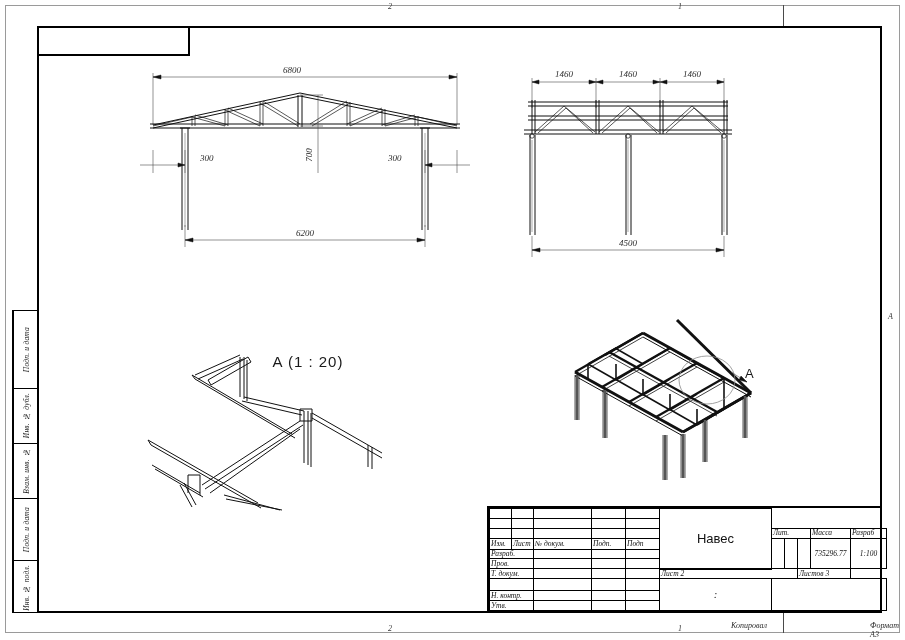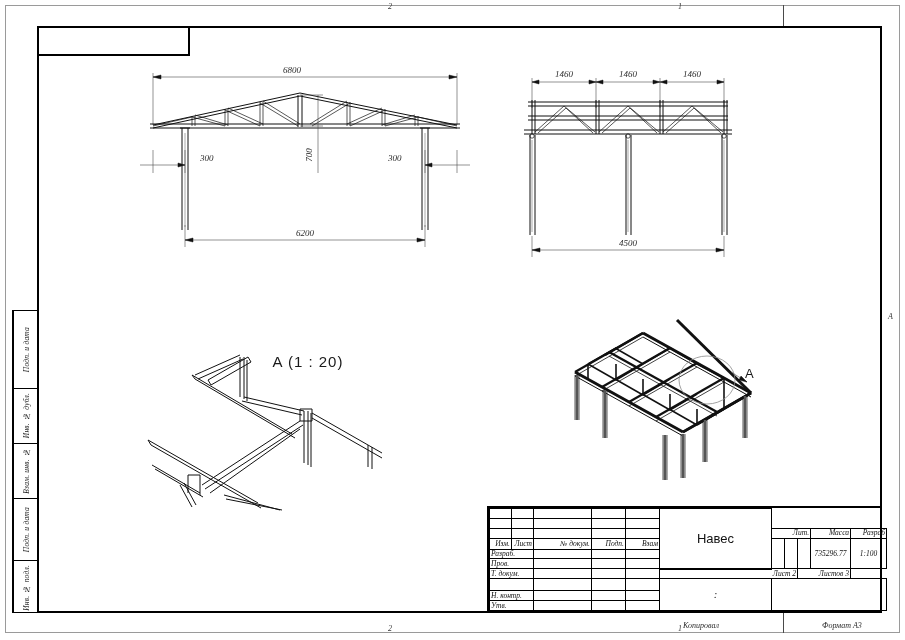--- a/index.html
+++ b/index.html
@@ -120,21 +120,21 @@
     font-style: italic;
     font-size: 7.5px;
     color: #111;
     padding: 0 1px;
     line-height: 1;
     vertical-align: middle;
     white-space: nowrap;
     overflow: hidden;
   }
   td.thin { border-color: #7a7a7a; }
-  td.ctr { text-align: right; }
+  td.ctr { text-align: left; }
   .bigname {
     font-family: "Liberation Sans", sans-serif;
     font-style: normal;
     font-size: 13px;
     text-align: center;
   }
   .massval {
     font-family: "Liberation Serif", serif;
     font-style: normal;
     font-size: 9px;
@@ -147,20 +147,21 @@
     font-size: 10px;
     font-weight: normal;
     text-align: center;
   }
   .footnote {
     position: absolute;
     font-family: "Liberation Serif", serif;
     font-style: italic;
     font-size: 8px;
     color: #2b2b2b;
+    margin-left: 48px;
   }
   .dots {
     font-size: 11px;
     text-align: center;
     letter-spacing: 0;
     line-height: 0.8;
   }
 </style>
 </head>
 <body>
@@ -601,21 +602,21 @@
         <td class="ctr" colspan="3">Лит.</td>
         <td class="ctr">Масса</td>
         <td class="ctr">Разраб</td>
       </tr>
 
       <tr style="height:10px;">
         <td class="ctr">Изм.</td>
         <td class="ctr">Лист</td>
         <td class="ctr">№ докум.</td>
         <td class="ctr">Подп.</td>
-        <td class="ctr">Взам</td>
+        <td class="ctr">Подп</td>
         <td rowspan="3"></td>
         <td rowspan="3"></td>
         <td rowspan="3"></td>
         <td rowspan="3" class="massval">735296.77</td>
         <td rowspan="3" class="scaleval">1:100</td>
       </tr>
 
       <tr style="height:9px;">
         <td colspan="2">Разраб.</td>
         <td class="thin"></td>

